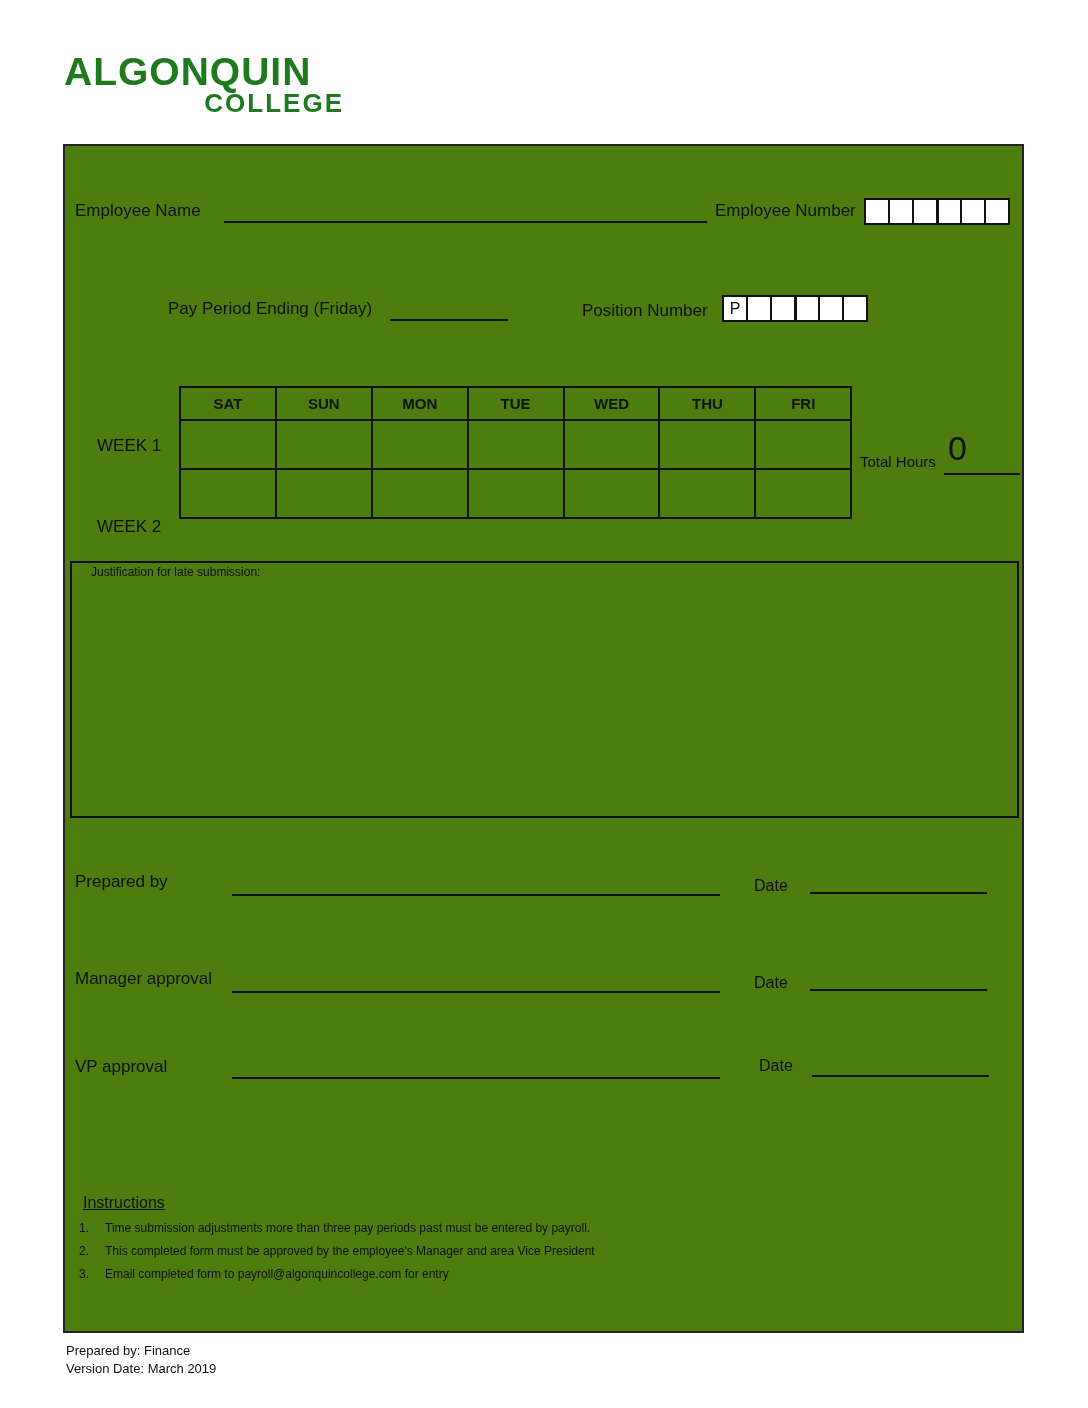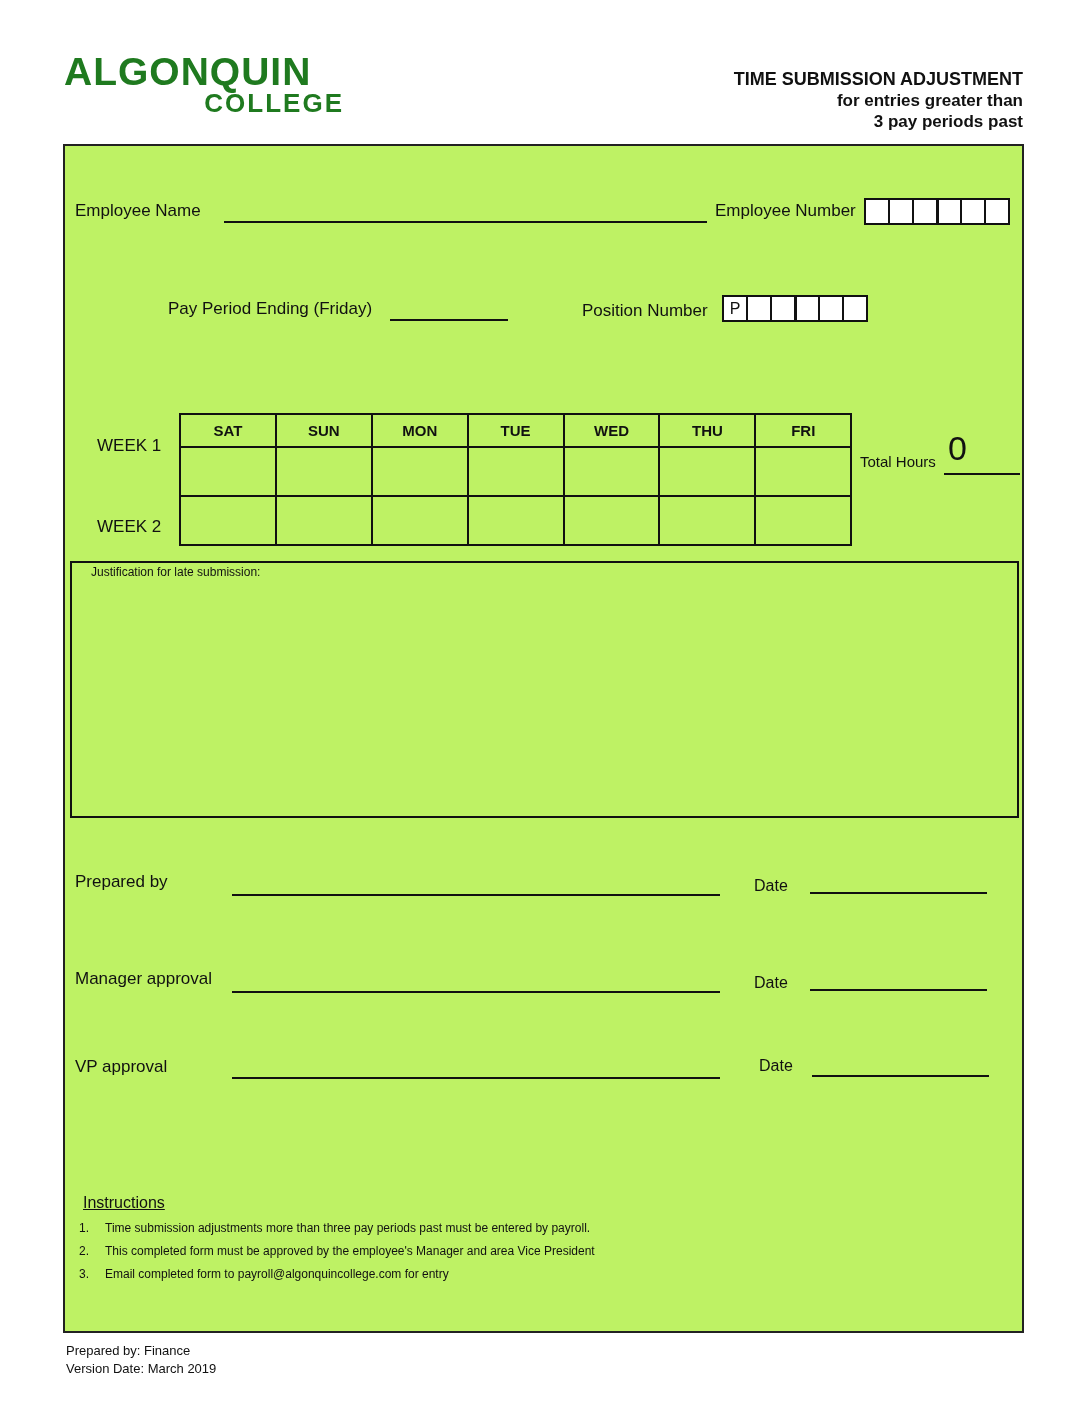--- a/index.html
+++ b/index.html
@@ -10,21 +10,21 @@
   .logo { position:absolute; left:64px; top:52px; width:280px; color:#1f7a1f; }
   .logo-line1 { font-size:39px; font-weight:900; letter-spacing:1px; line-height:40px; text-align:left; }
   .logo-line2 { font-size:26px; font-weight:900; letter-spacing:2px; line-height:26px; text-align:right; margin-top:-2px; }
 
   
   .title-block { position:absolute; right:61px; top:68px; text-align:right; font-weight:bold; color:#111; }
   .title-main { font-size:18px; line-height:22px; }
   .title-sub  { font-size:17px; line-height:21px; }
 
   
-  .form-box { position:absolute; left:63px; top:144px; width:961px; height:1189px; border:2px solid #222; background:#bef264; }
+  .form-box { position:absolute; left:63px; top:144px; width:961px; height:1189px; border:2px solid #222; background:#4d7c0f; }
 
   .abs { position:absolute; }
   .lbl { font-size:17px; color:#111; white-space:nowrap; }
   .line { border-bottom:2px solid #111; }
 
   
   .cellrow { display:flex; }
   .cellbox { width:26px; height:27px; border:2px solid #111; margin-left:-2px; background:#fff;
              font-size:16px; text-align:center; line-height:24px; }
   .cellbox:first-child { margin-left:0; }
@@ -58,25 +58,20 @@
 </head>
 <body>
 
 <div class="page">
 
   <div class="logo">
     <div class="logo-line1">ALGONQUIN</div>
     <div class="logo-line2">COLLEGE</div>
   </div>
 
-  <div class="title-block">
-    <div class="title-main">TIME SUBMISSION ADJUSTMENT</div>
-    <div class="title-sub">for entries greater than</div>
-    <div class="title-sub">3 pay periods past</div>
-  </div>
 
   <div class="form-box">
 
     <div class="abs lbl" style="left:10px; top:55px;">Employee Name</div>
     <div class="abs line" style="left:159px; top:55px; width:483px; height:22px; font-size:17px;"></div>
     <div class="abs lbl" style="left:650px; top:55px;">Employee Number</div>
     <div class="abs cellrow" style="left:799px; top:52px;">
       <div class="cellbox"></div>
       <div class="cellbox"></div>
       <div class="cellbox"></div>
@@ -93,21 +88,21 @@
       <div class="cellbox"></div>
       <div class="cellbox"></div>
       <div class="cellbox thick"></div>
       <div class="cellbox"></div>
       <div class="cellbox"></div>
     </div>
 
     <div class="abs weeklabel" style="left:32px; top:290px;">WEEK 1</div>
     <div class="abs weeklabel" style="left:32px; top:339px;margin-top:32px;">WEEK 2</div>
 
-    <table class="week abs" style="left:114px; top:240px;margin-top:27px;">
+    <table class="week abs" style="left:114px; top:240px;">
       <thead>
         <tr>
           <th>SAT</th>
           <th>SUN</th>
           <th>MON</th>
           <th>TUE</th>
           <th>WED</th>
           <th>THU</th>
           <th>FRI</th>
         </tr>

